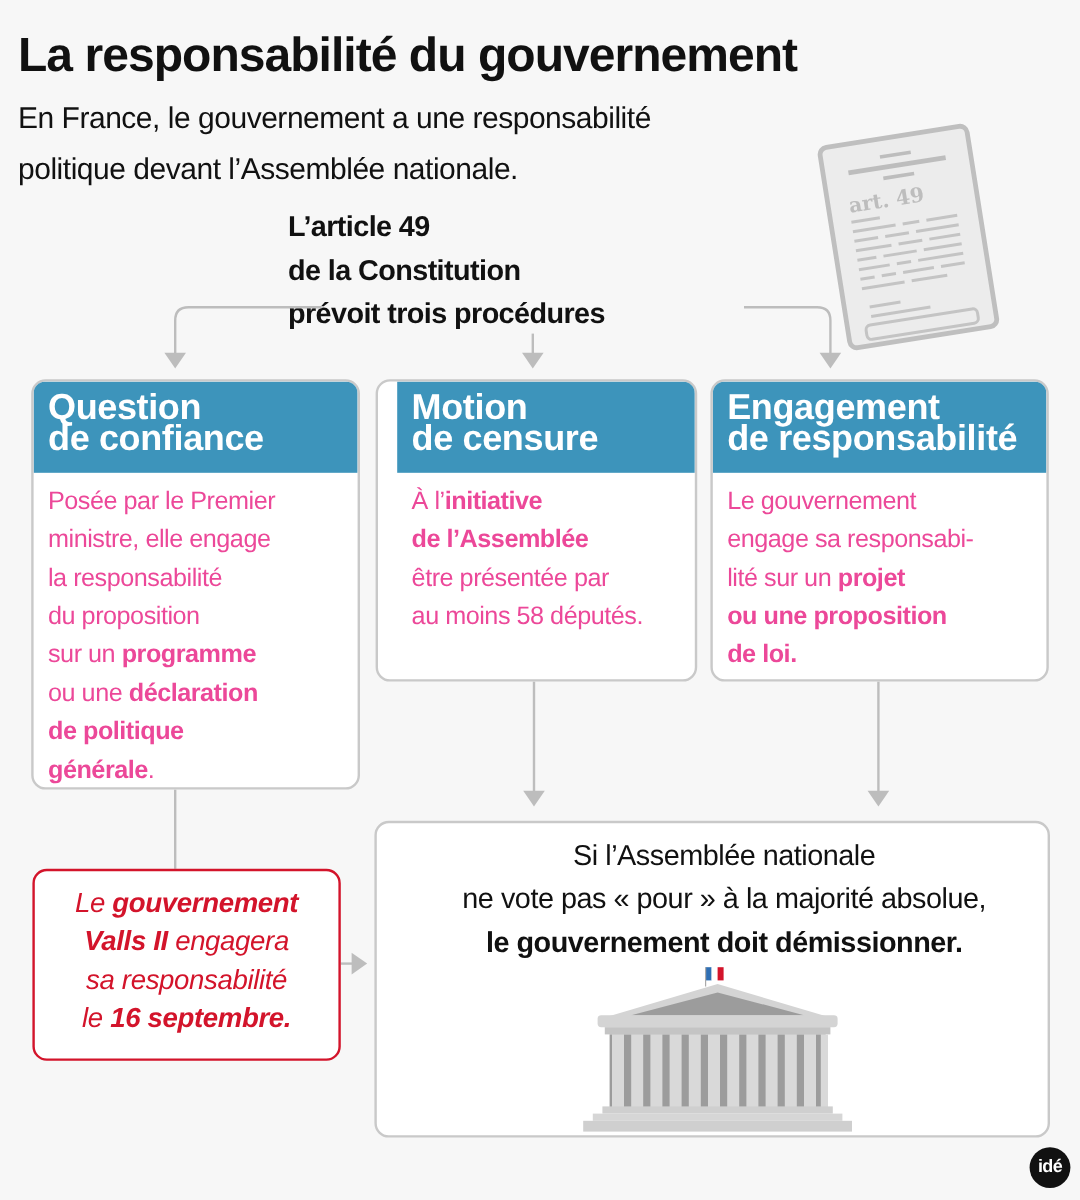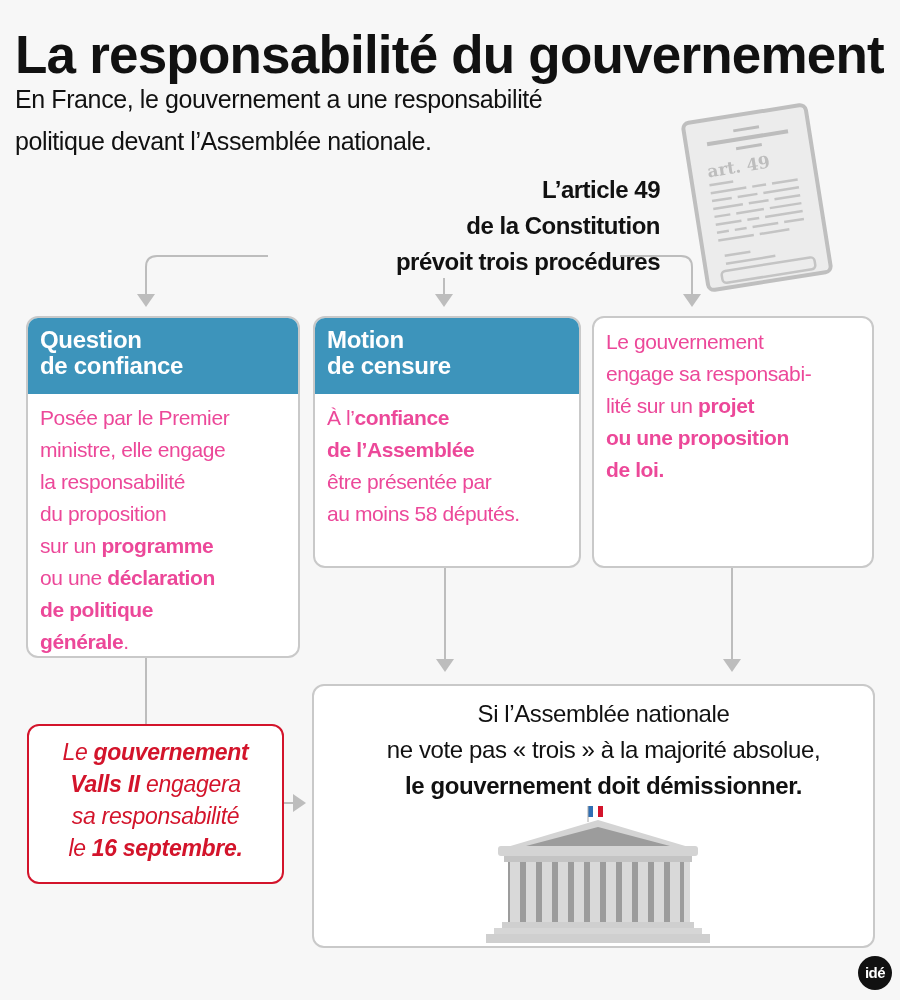--- a/index.html
+++ b/index.html
@@ -1,34 +1,34 @@
 <!DOCTYPE html>
 <html><head>
 <meta charset="utf-8">
 <style>
   * { box-sizing: border-box; margin: 0; padding: 0; }
   html, body { width: 900px; height: 1000px; background: #f7f7f7; overflow: hidden; }
   body { position: relative; font-family: "Liberation Sans", "DejaVu Sans", sans-serif; color: #111; }
 
-  .title { position: absolute; left: 15px; top: 24px; font-size: 53px; font-weight: bold; letter-spacing: -0.8px; color: #111; }
+  .title { position: absolute; left: 15px; top: 24px; font-size: 40px; font-weight: bold; letter-spacing: -0.8px; color: #111; }
   .subtitle { position: absolute; left: 15px; top: 78px; font-size: 25px; line-height: 42px; color: #111; letter-spacing: -0.4px; }
 
   .doc-illustration { position: absolute; left: 692px; top: 110px; width: 130px; height: 175px; transform: rotate(-9deg); }
 
-  .intro { position: absolute; left: 240px; top: 172px; width: 420px; text-align: right; font-size: 24px; font-weight: bold; line-height: 36px; letter-spacing: -0.5px; }
+  .intro { position: absolute; left: 240px; top: 172px; width: 420px; text-align: left; font-size: 24px; font-weight: bold; line-height: 36px; letter-spacing: -0.5px; }
 
   .connectors { position: absolute; left: 0; top: 0; width: 900px; height: 1000px; pointer-events: none; }
 
   .card { position: absolute; top: 316px; background: #fff; border: 2px solid #c9c9c9; border-radius: 12px; overflow: hidden; }
-  .card-header { background: #3d94bb; color: #fff; font-weight: bold; font-size: 24px; line-height: 26px; padding: 9px 12px 11px 12px; height: 76px; letter-spacing: -0.3px; }
+  .card-header { background: #3d94bb; color: #fff; font-weight: bold; font-size: 30px; line-height: 26px; padding: 9px 12px 11px 12px; height: 76px; letter-spacing: -0.3px; }
   .card-body { padding: 8px 12px 10px 12px; font-size: 21px; line-height: 32px; color: #ec4899; letter-spacing: -0.4px; }
   .card-body b { font-weight: bold; }
 
   .card-1 { left: 26px; width: 274px; height: 342px; }
-  .card-2 { left: 313px; width: 268px; height: 252px; }
+  .card-2 { left: 313px; width: 268px; height: 252px; padding-left: 16px; }
   .card-3 { left: 592px; width: 282px; height: 252px; }
 
   .callout { position: absolute; left: 27px; top: 724px; width: 257px; height: 160px; border: 2px solid #d3142b; border-radius: 12px; background: #fff; color: #d3142b; font-style: italic; font-size: 23px; line-height: 32px; text-align: center; padding-top: 10px; letter-spacing: -0.3px; }
   .callout b { font-weight: bold; }
 
   .result-box { position: absolute; left: 312px; top: 684px; width: 563px; height: 264px; border: 2px solid #c9c9c9; border-radius: 12px; background: #fff; }
   .result-text { text-align: center; font-size: 24px; line-height: 36px; padding-top: 10px; letter-spacing: -0.4px; margin-left: 20px; }
   .result-text b { font-weight: bold; }
 
   .assembly-building { position: absolute; left: 168px; top: 118px; width: 232px; height: 140px; }
@@ -123,48 +123,52 @@
     <div><b>générale</b><span>.</span></div>
   </div>
 </div>
 
 <div class="card card-2">
   <div class="card-header">
     <div>Motion</div>
     <div>de censure</div>
   </div>
   <div class="card-body">
-    <div><span>À l’</span><b>confiance</b></div>
+    <div><span>À l’</span><b>initiative</b></div>
     <div><b>de l’Assemblée</b></div>
     <div><span>être présentée par</span></div>
     <div><span>au moins 58 députés.</span></div>
   </div>
 </div>
 
 <div class="card card-3">
+  <div class="card-header">
+    <div>Engagement</div>
+    <div>de responsabilité</div>
+  </div>
   <div class="card-body">
     <div><span>Le gouvernement</span></div>
     <div><span>engage sa responsabi-</span></div>
     <div><span>lité sur un </span><b>projet</b></div>
     <div><b>ou une proposition</b></div>
     <div><b>de loi.</b></div>
   </div>
 </div>
 
 <div class="callout">
   <div><span>Le </span><b>gouvernement</b></div>
   <div><b>Valls II</b><span> engagera</span></div>
   <div><span>sa responsabilité</span></div>
   <div><span>le </span><b>16 septembre.</b></div>
 </div>
 
 <div class="result-box">
   <div class="result-text">
     <div>Si l’Assemblée nationale</div>
-    <div>ne vote pas « trois » à la majorité absolue,</div>
+    <div>ne vote pas « pour » à la majorité absolue,</div>
     <div><b>le gouvernement doit démissionner.</b></div>
   </div>
   <svg class="assembly-building" viewBox="0 0 232 140">
     <rect x="106" y="2" width="5" height="11" fill="#2f6fb4"></rect>
     <rect x="111" y="2" width="5" height="11" fill="#ffffff"></rect>
     <rect x="116" y="2" width="5" height="11" fill="#d3142b"></rect>
     <line x1="106" y1="2" x2="106" y2="18" stroke="#aaa" stroke-width="1"></line>
     <polygon points="116,16 22,44 210,44" fill="#d4d4d4"></polygon>
     <polygon points="116,23 44,42 188,42" fill="#9c9c9c"></polygon>
     <rect x="16" y="42" width="200" height="10" rx="3" fill="#d4d4d4"></rect>

